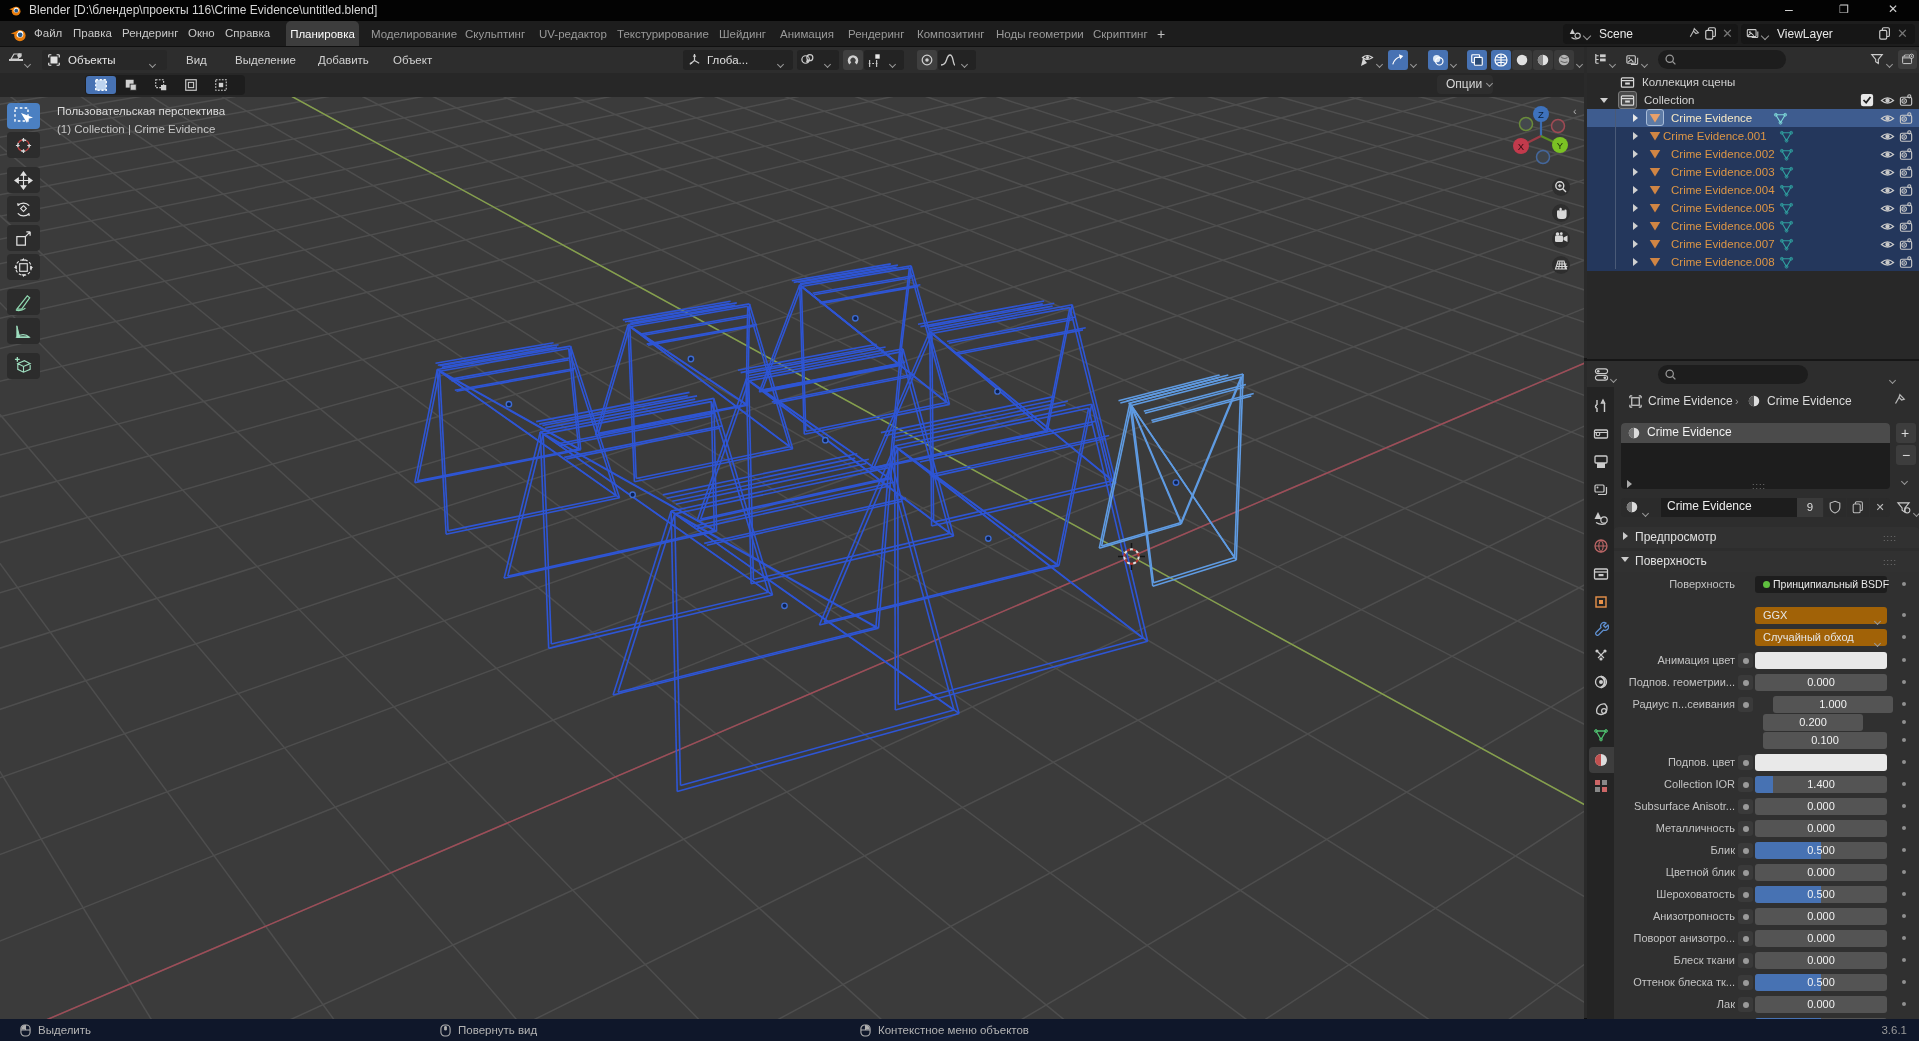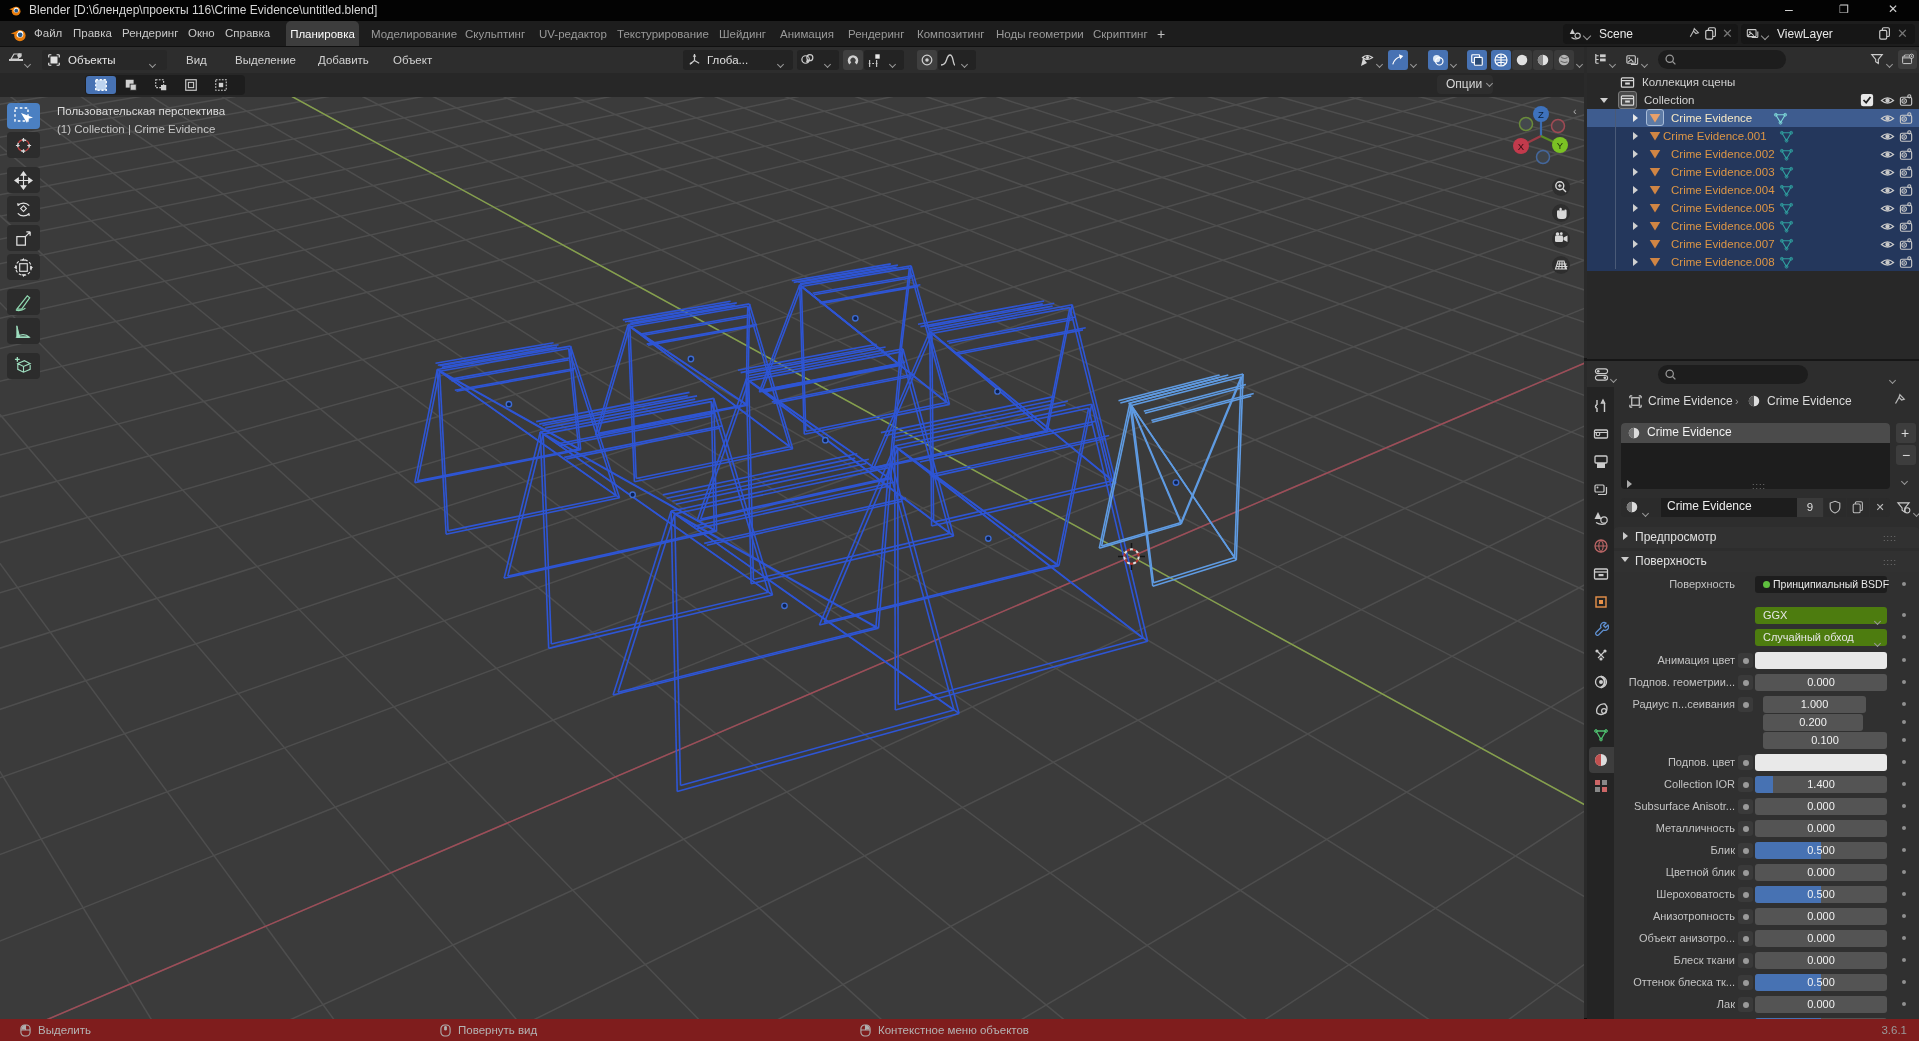--- a/index.html
+++ b/index.html
@@ -20,26 +20,26 @@
 #outliner{position:absolute;left:1587px;top:47px;width:332px;height:312px;background:#282828;color:#d2d2d2;font-size:11.5px}
 #outhead{position:absolute;left:0;top:0;width:332px;height:26px;background:#2d2d2d}
 .orow{position:absolute;left:0;width:332px;height:18px;line-height:18px}
 .sel{background:#24375c}
 .selact{background:#3e5c8f}
 #props{position:absolute;left:1587px;top:361px;width:332px;height:658px;background:#2d2d2d;color:#c9c9c9;font-size:12px;overflow:hidden}
 #ptabs{position:absolute;left:0;top:26px;width:27px;height:632px;background:#242424}
 .slider{position:absolute;height:17px;background:#545454;border-radius:3px;color:#f2f2f2;font-size:11px;text-align:center;line-height:17px;overflow:hidden}
 .slider .fill{position:absolute;left:0;top:0;bottom:0;background:#4772b3}
 .slider .tx{position:relative}
-.ddown{position:absolute;height:17px;background:#4d7c0f;border-radius:3px;color:#e5e5e5;font-size:11px;line-height:17px;padding-left:8px}
+.ddown{position:absolute;height:17px;background:#a16207;border-radius:3px;color:#e5e5e5;font-size:11px;line-height:17px;padding-left:8px}
 .plabel{position:absolute;color:#c3c3c3;font-size:11px;text-align:right;line-height:17px}
 .pdot{position:absolute;width:4px;height:4px;border-radius:2px;background:#909090}
 .circbtn{position:absolute;width:15px;height:15px;border-radius:3px;background:#3a3a3a}
 .circbtn:after{content:"";position:absolute;left:4.5px;top:4.5px;width:6px;height:6px;border-radius:3px;background:#9a9a9a}
-#status{position:absolute;left:0;top:1019px;width:1919px;height:22px;background:#7f1d1d;color:#b4b4b4;font-size:11.5px;line-height:22px}
+#status{position:absolute;left:0;top:1019px;width:1919px;height:22px;background:#0f172a;color:#b4b4b4;font-size:11.5px;line-height:22px}
 .swatch{position:absolute;height:17px;background:#e9e9e9;border-radius:3px}
 .hbtn{position:absolute;border-radius:3px;background:#282828}
 .panelhead{position:absolute;left:27px;width:305px;height:21px;background:#313131;color:#dadada;font-size:12px;line-height:21px}
 </style></head><body>
 <div id="stage">
 
 <div id="title">
  <svg class="abs" style="left:8px;top:3px" width="15" height="15" viewBox="0 0 24 24">
         <circle cx="13" cy="13" r="7" fill="#e87d0d"></circle>
         <circle cx="13" cy="11.3" r="4.2" fill="#fff"></circle>
@@ -1208,21 +1208,21 @@
 <div class="swatch" style="left:168px;top:291px;width:132px"></div>
 <div class="pdot" style="left:315px;top:297px"></div>
 <div class="plabel" style="left:27px;top:313px;width:121px">Подпов. геометрии...</div>
 <div class="circbtn" style="left:151px;top:314px"></div>
 <div class="slider" style="left:168px;top:313px;width:132px">
         <div class="tx">0.000</div>
       </div>
 <div class="pdot" style="left:315px;top:319px"></div>
 <div class="plabel" style="left:27px;top:335px;width:121px">Радиус п...сеивания</div>
 <div class="circbtn" style="left:151px;top:336px"></div>
-<div class="slider" style="left:176px;top:335px;width:103px">
+<div class="slider" style="left:186px;top:335px;width:120px">
         <div class="tx">1.000</div>
       </div>
 <div class="pdot" style="left:315px;top:341px"></div>
 <div class="slider" style="left:176px;top:353px;width:100px">
         <div class="tx">0.200</div>
       </div>
 <div class="pdot" style="left:315px;top:359px"></div>
 <div class="slider" style="left:176px;top:371px;width:124px">
         <div class="tx">0.100</div>
       </div>
@@ -1269,21 +1269,21 @@
         <div class="fill" style="width:50%"></div>
         <div class="tx">0.500</div>
       </div>
 <div class="pdot" style="left:315px;top:531px"></div>
 <div class="plabel" style="left:27px;top:547px;width:121px">Анизотропность</div>
 <div class="circbtn" style="left:151px;top:548px"></div>
 <div class="slider" style="left:168px;top:547px;width:132px">
         <div class="tx">0.000</div>
       </div>
 <div class="pdot" style="left:315px;top:553px"></div>
-<div class="plabel" style="left:27px;top:569px;width:121px">Объект анизотро...</div>
+<div class="plabel" style="left:27px;top:569px;width:121px">Поворот анизотро...</div>
 <div class="circbtn" style="left:151px;top:570px"></div>
 <div class="slider" style="left:168px;top:569px;width:132px">
         <div class="tx">0.000</div>
       </div>
 <div class="pdot" style="left:315px;top:575px"></div>
 <div class="plabel" style="left:27px;top:591px;width:121px">Блеск ткани</div>
 <div class="circbtn" style="left:151px;top:592px"></div>
 <div class="slider" style="left:168px;top:591px;width:132px">
         <div class="tx">0.000</div>
       </div>

